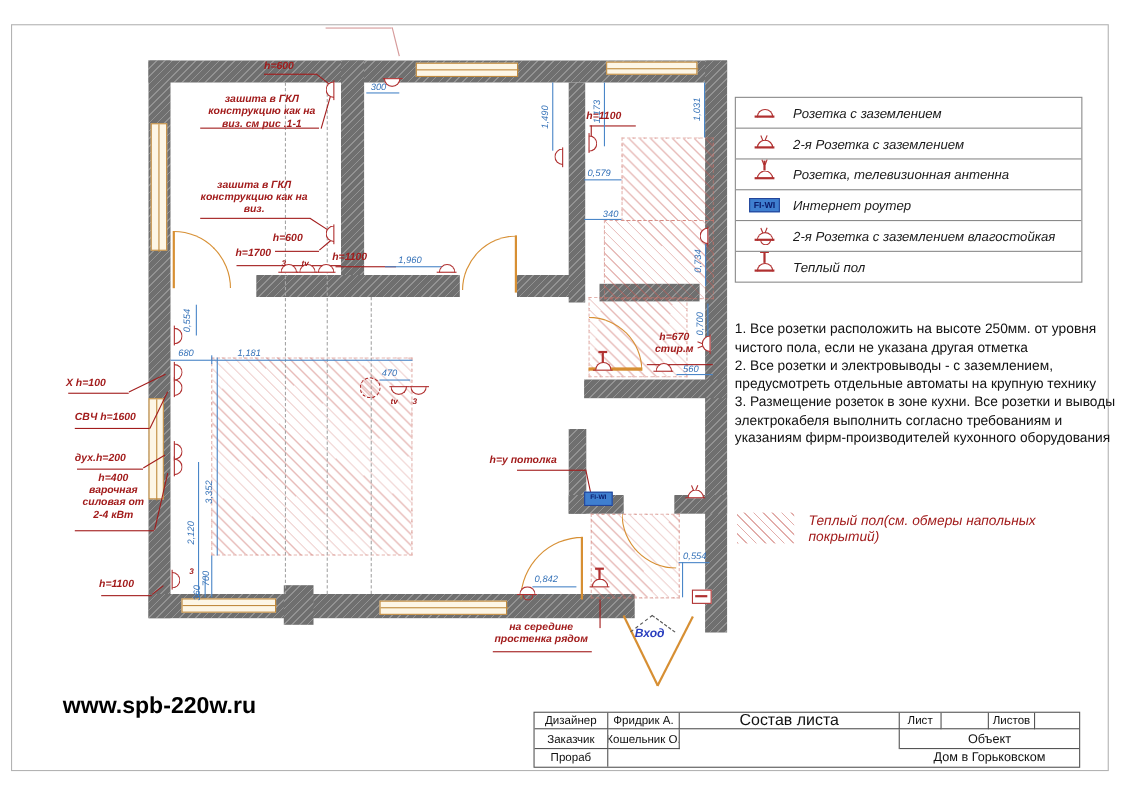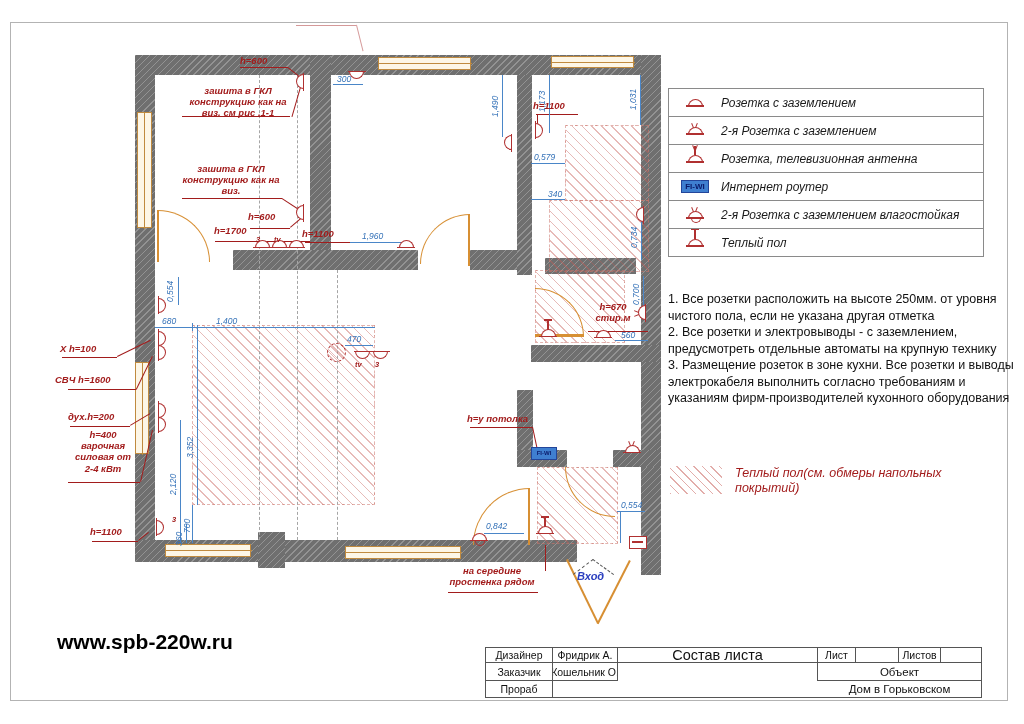--- a/index.html
+++ b/index.html
@@ -319,50 +319,50 @@
       <div class="rl" style="left: 175px; top: 85px; width: 126px;">зашита в ГКЛ
 конструкцию как на
 виз.  см рис .1-1</div>
       <div class="rl" style="left: 168px; top: 163px; width: 126px;">зашита в ГКЛ
 конструкцию как на
 виз.</div>
       <div class="rl" style="left: 248px; top: 211px;">h=600</div>
       <div class="rl" style="left: 214px; top: 225px;">h=1700</div>
       <div class="rl" style="left: 302px; top: 228px;">h=1100</div>
       <div class="rl" style="left: 60px; top: 343px;">X h=100</div>
-      <div class="rl" style="left: 55px; top: 374px;">СВЧ h=1600</div>
+      <div class="rl" style="left: 68px; top: 374px;">СВЧ h=1600</div>
       <div class="rl" style="left: 68px; top: 411px;">дух.h=200</div>
       <div class="rl" style="left: 62px; top: 429px; width: 82px;">h=400
 варочная
 силовая от
 2-4 кВт</div>
       <div class="rl" style="left: 90px; top: 526px;">h=1100</div>
       <div class="rl" style="left: 533px; top: 100px;">h=1100</div>
       <div class="rl" style="left: 585px; top: 301px; width: 56px;">h=670
 стир.м</div>
-      <div class="rl" style="left: 467px; top: 413px;">h=у потолка</div>
+      <div class="rl" style="left: 445px; top: 413px;">h=у потолка</div>
       <div class="rl" style="left: 445px; top: 565px; width: 94px;">на середине
 простенка рядом</div>
       <div class="rl sm" style="left: 256px; top: 236px;">3</div>
       <div class="rl sm" style="left: 274px; top: 236px;">tv</div>
       <div class="rl sm" style="left: 355px; top: 361px;">tv</div>
       <div class="rl sm" style="left: 375px; top: 361px;">3</div>
       <div class="rl sm" style="left: 172px; top: 516px;">3</div>
       <div class="dim" style="left: 337px; top: 74px;">300</div>
       <div class="dim dimv" style="left: 490px; top: 117px;">1,490</div>
       <div class="dim dimv" style="left: 537px; top: 112px;">1,173</div>
       <div class="dim dimv" style="left: 628px; top: 110px;">1,031</div>
       <div class="dim" style="left: 534px; top: 152px;">0,579</div>
       <div class="dim" style="left: 548px; top: 189px;">340</div>
       <div class="dim dimv" style="left: 629px; top: 248px;">0,734</div>
       <div class="dim" style="left: 362px; top: 231px;">1,960</div>
       <div class="dim" style="left: 347px; top: 334px;">470</div>
       <div class="dim dimv" style="left: 165px; top: 302px;">0,554</div>
       <div class="dim" style="left: 162px; top: 316px;">680</div>
-      <div class="dim" style="left: 216px; top: 316px;">1,400</div>
+      <div class="dim" style="left: 216px; top: 316px;">1,181</div>
       <div class="dim dimv" style="left: 185px; top: 458px;">3,352</div>
       <div class="dim dimv" style="left: 168px; top: 495px;">2,120</div>
       <div class="dim dimv" style="left: 174px; top: 546px;">360</div>
       <div class="dim dimv" style="left: 182px; top: 533px;">700</div>
       <div class="dim" style="left: 486px; top: 521px;">0,842</div>
       <div class="dim" style="left: 621px; top: 500px;">0,554</div>
       <div class="dim dimv" style="left: 631px; top: 305px;">0,700</div>
       <div class="dim" style="left: 621px; top: 330px;">560</div>
     </div>
 

